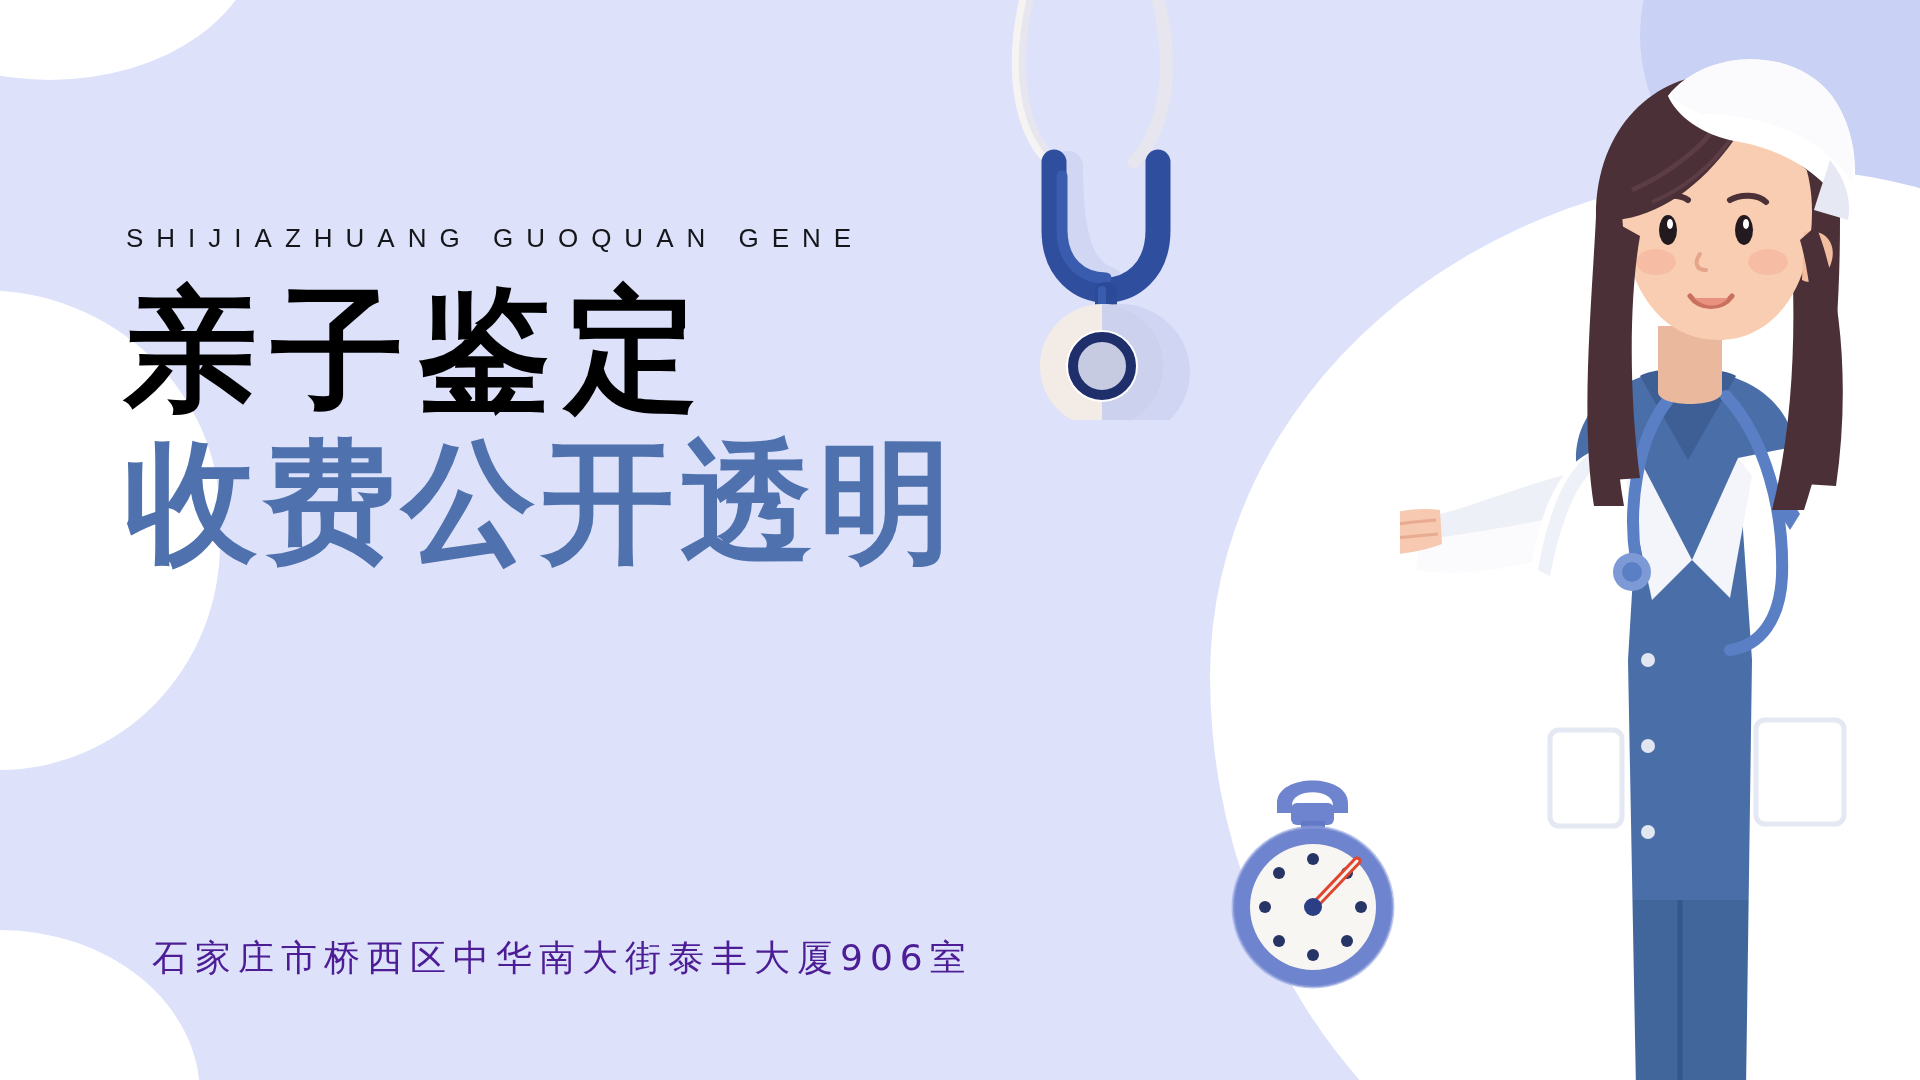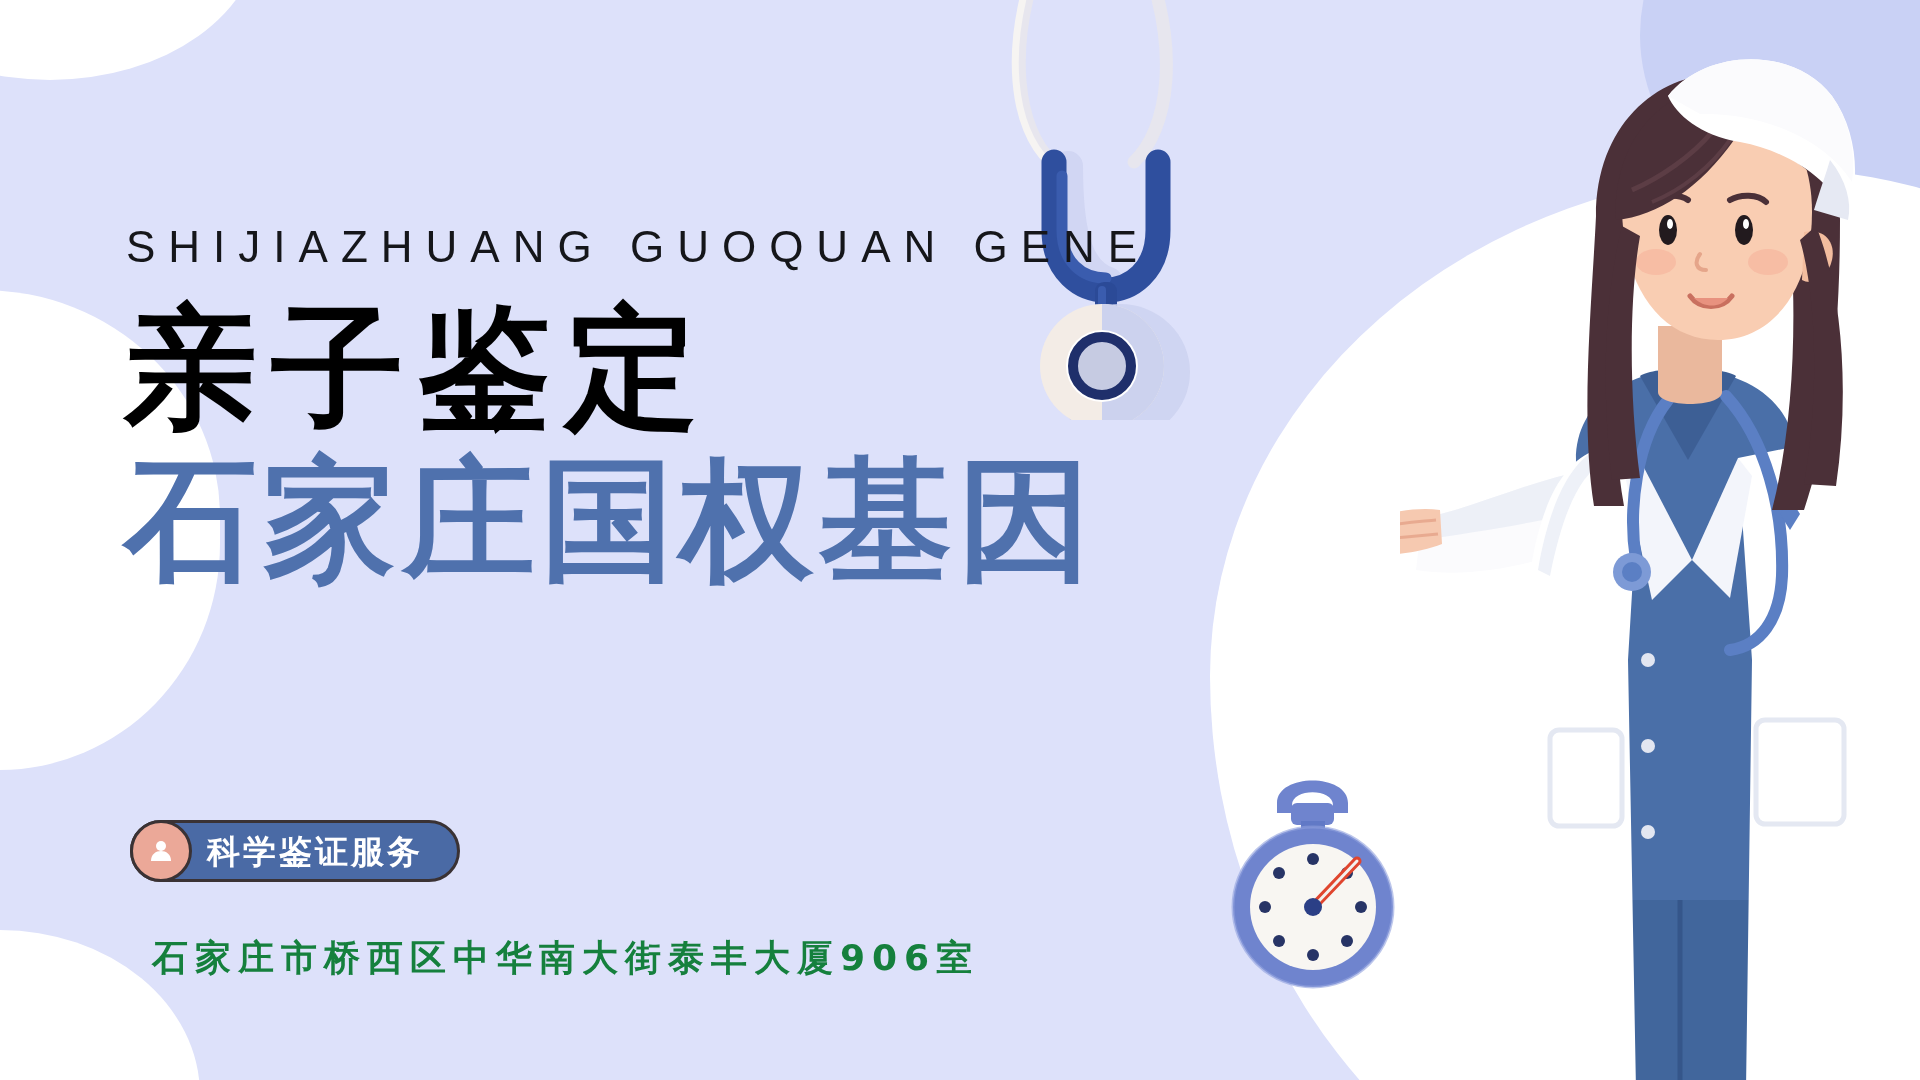--- a/index.html
+++ b/index.html
@@ -36,21 +36,21 @@
   #blob-right3{
     left:1700px;top:640px;width:420px;height:520px;
     border-radius:50%;
     background:#c9d1f5;
   }
 
   
   #text-block{position:absolute;left:124px;top:225px;width:1060px;z-index:20;}
 
   #eyebrow{
-    font-size:44px;letter-spacing:13px;color:#15161a;
+    font-size:26px;letter-spacing:13px;color:#15161a;
     font-weight:400;white-space:nowrap;line-height:1;
     margin:0 0 32px 2px;
   }
 
   .headline{
     margin:0;line-height:1.02;white-space:nowrap;
     font-family:"DejaVu Sans","Liberation Sans",sans-serif;
     font-weight:700;
   }
   #headline-1{font-size:133px;letter-spacing:14px;color:#000000;margin-bottom:16px;}
@@ -71,21 +71,21 @@
   .badge-icon{
     position:absolute;left:-3px;top:-3px;width:62px;height:62px;
     border-radius:50%;background:#eba898;border:3px solid #3a3234;
     box-sizing:border-box;display:flex;align-items:center;justify-content:center;
   }
   .badge-icon svg{display:block;}
 
   
   #address{
     position:absolute;left:152px;top:940px;z-index:20;
-    font-size:36px;font-weight:700;letter-spacing:7px;color:#15803d;
+    font-size:36px;font-weight:400;letter-spacing:7px;color:#4c1d95;
     white-space:nowrap;line-height:1;
     font-family:"DejaVu Sans","Liberation Sans",sans-serif;
   }
 
   
   #stethoscope{position:absolute;left:930px;top:-10px;width:330px;height:430px;z-index:15;}
   #stopwatch{position:absolute;left:1205px;top:755px;width:215px;height:235px;z-index:15;}
   #doctor{position:absolute;left:1400px;top:40px;width:560px;height:1050px;z-index:16;}
 </style>
 </head>
@@ -249,33 +249,24 @@
         <path d="M268 56 C306 8, 394 6, 432 56 C450 82, 456 114, 452 142
                  C424 98, 360 72, 300 74 Z" fill="#fbfbfd"></path>
         <path d="M430 120 C446 140, 452 162, 448 180 L414 170 C420 150, 426 134, 430 120 Z" fill="#e6e9f3"></path>
       </g>
     </svg>
   </div>
 
   <div id="text-block">
     <div id="eyebrow">SHIJIAZHUANG GUOQUAN GENE</div>
     <div class="headline" id="headline-1">亲子鉴定</div>
-    <div class="headline" id="headline-2">石家庄国权基因</div>
+    <div class="headline" id="headline-2">收费公开透明</div>
   </div>
 
   <div id="badges">
 
-    <div class="badge">
-      <span class="badge-icon">
-        <svg width="30" height="30" viewBox="0 0 30 30" xmlns="http://www.w3.org/2000/svg">
-          <circle cx="15" cy="10" r="5" fill="#ffffff"></circle>
-          <path d="M5 25 C5 18, 10 15, 15 15 C20 15, 25 18, 25 25 Z" fill="#ffffff"></path>
-        </svg>
-      </span>
-      <span class="badge-text">科学鉴证服务</span>
-    </div>
 
 
   </div>
 
   <div id="address">石家庄市桥西区中华南大街泰丰大厦906室</div>
 
 </div>
 
 </body></html>

